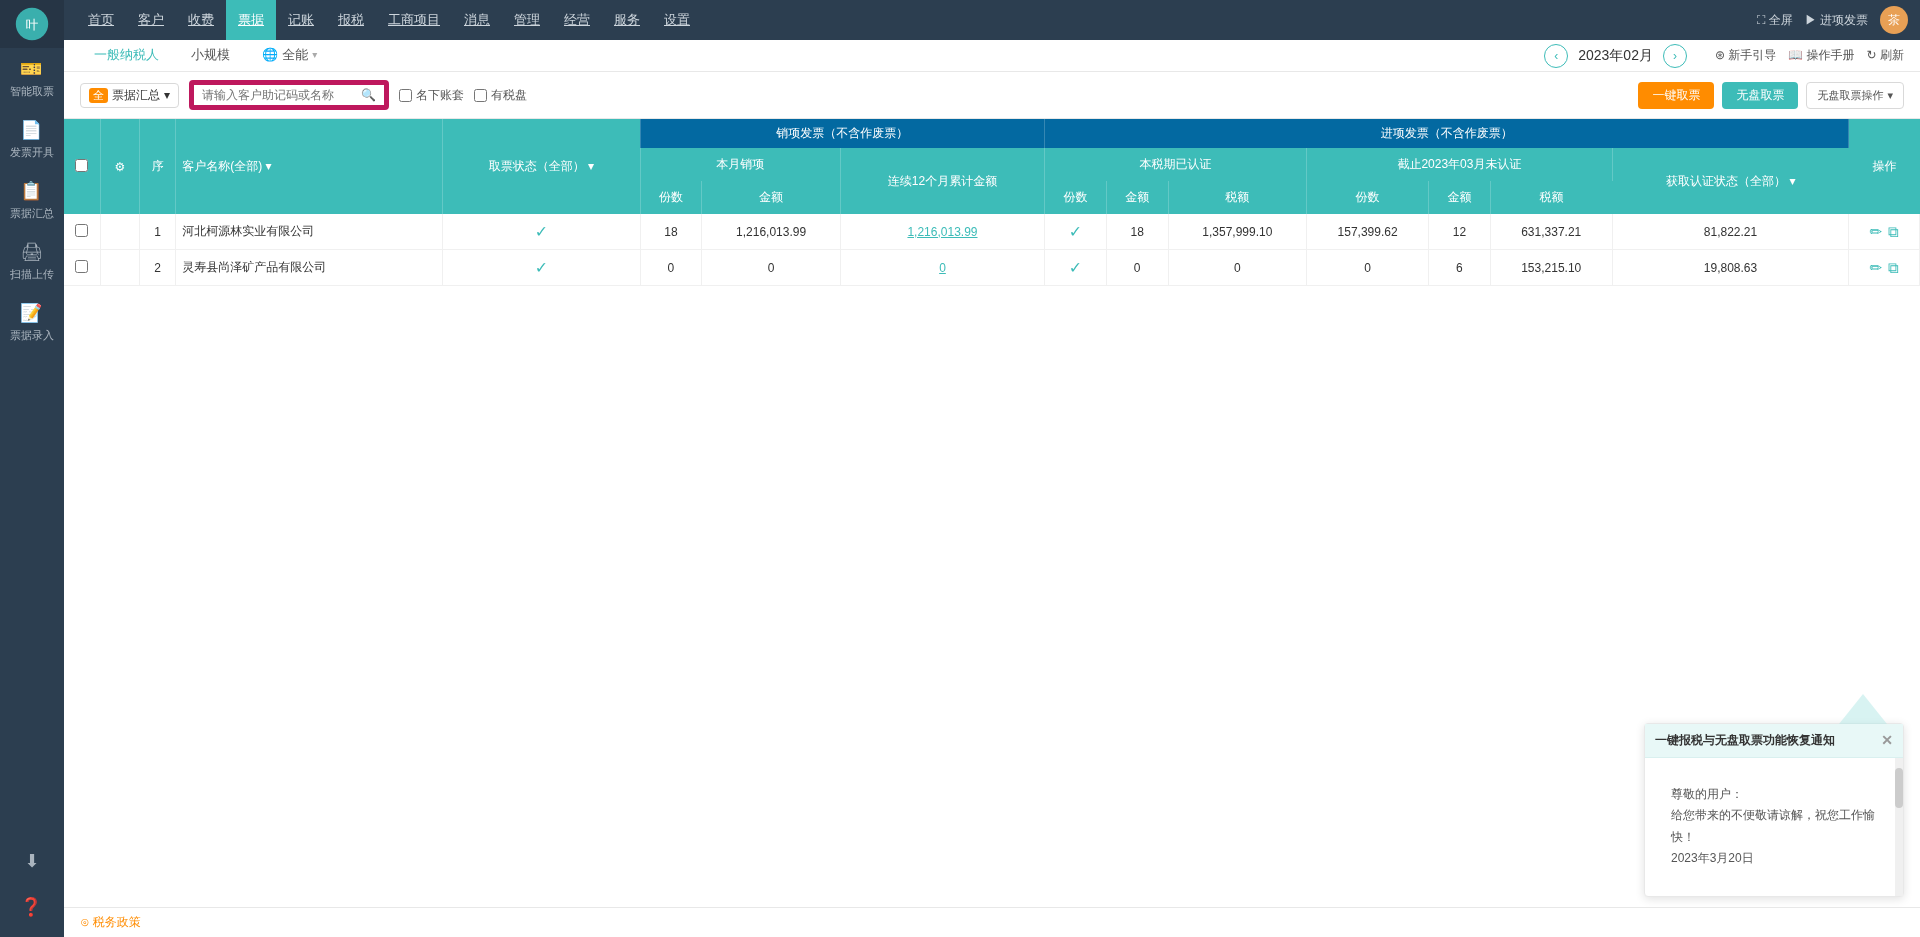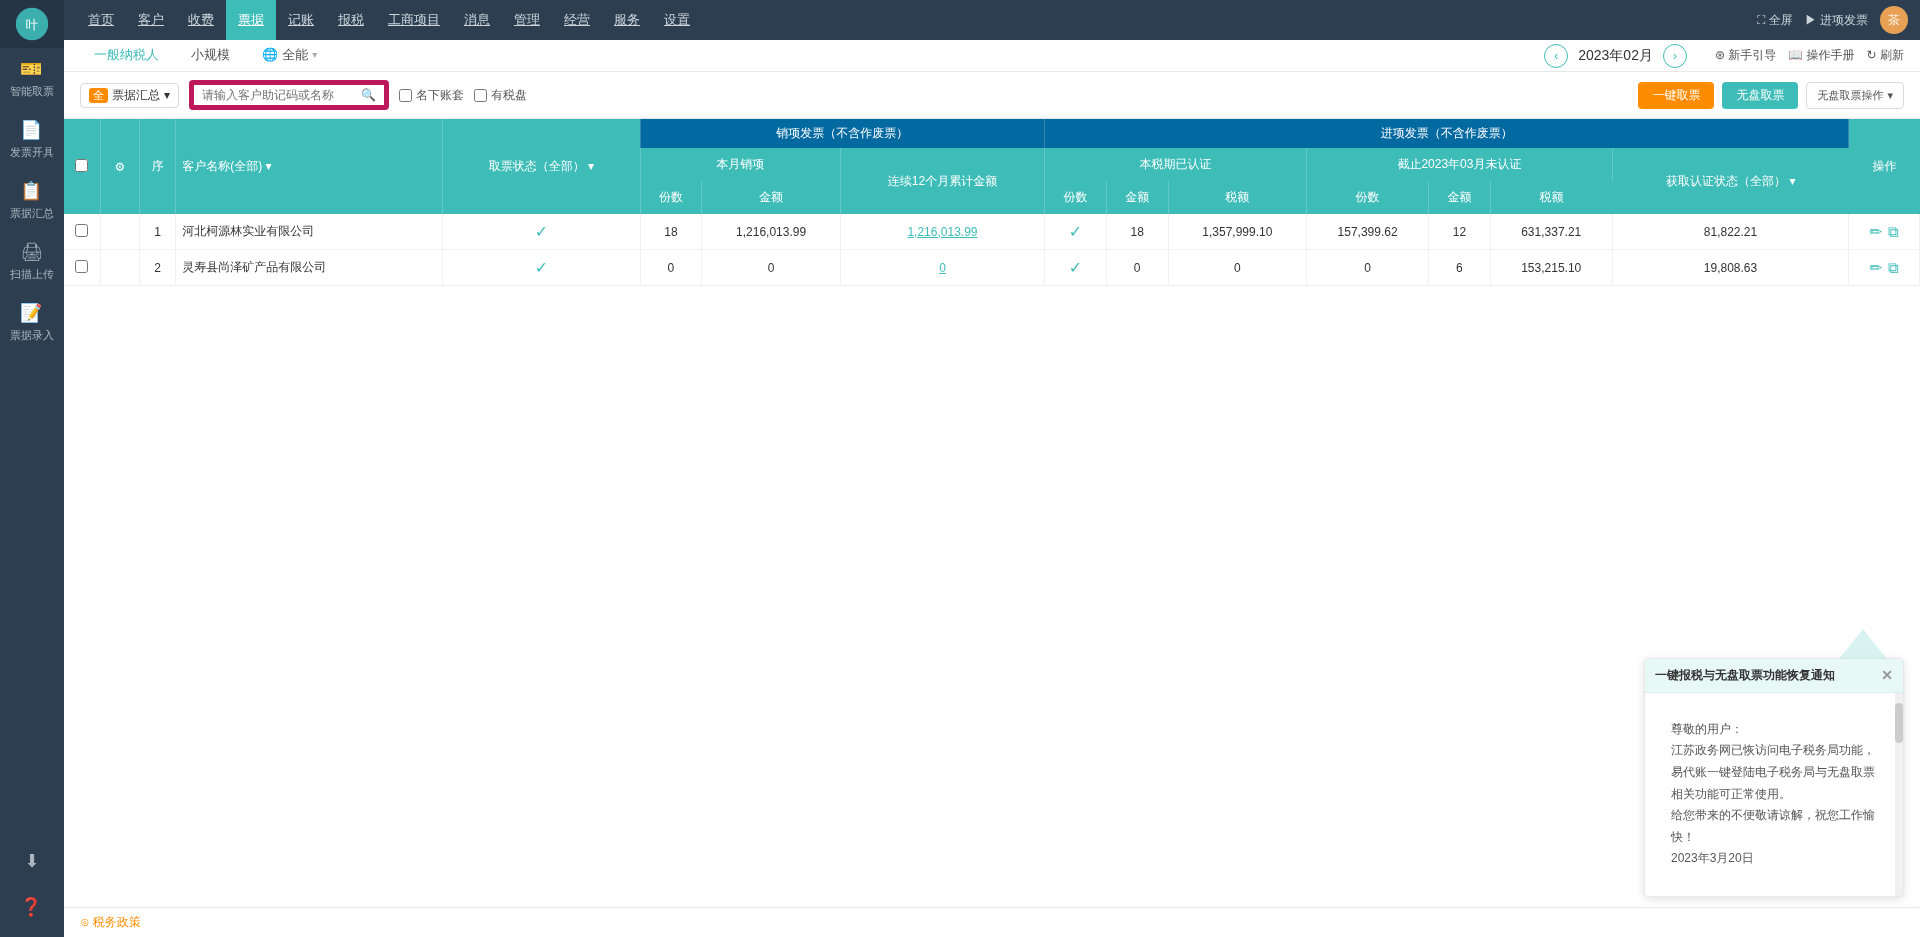--- a/index.html
+++ b/index.html
@@ -596,21 +596,20 @@
           <polygon points="40,0 80,50 0,50" fill="#b2e8e6" opacity="0.5"></polygon>
         </svg>
       </div>
       <div class="notification-header">
         <span>一键报税与无盘取票功能恢复通知</span>
         <span class="notification-close">✕</span>
       </div>
       <div style="display:flex; position:relative;">
         <div class="notification-body" id="notification-body">
         <p>尊敬的用户：</p>
-            <p>江苏政务网已恢访问电子税务局功能，易代账一键登陆电子税务局与无盘取票相关功能可正常使用。</p>
             <p>给您带来的不便敬请谅解，祝您工作愉快！</p>
             <p>2023年3月20日</p>
           </div>
         <div class="notification-scroll">
           <div class="notification-scroll-thumb"></div>
         </div>
       </div>
     </div>
   </div>
 </div>

